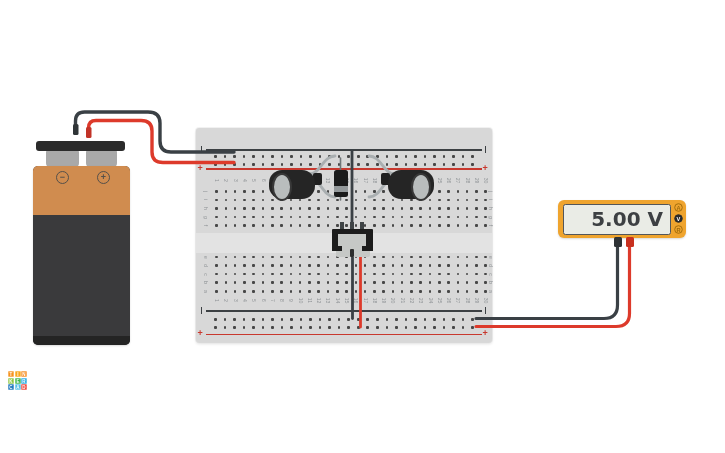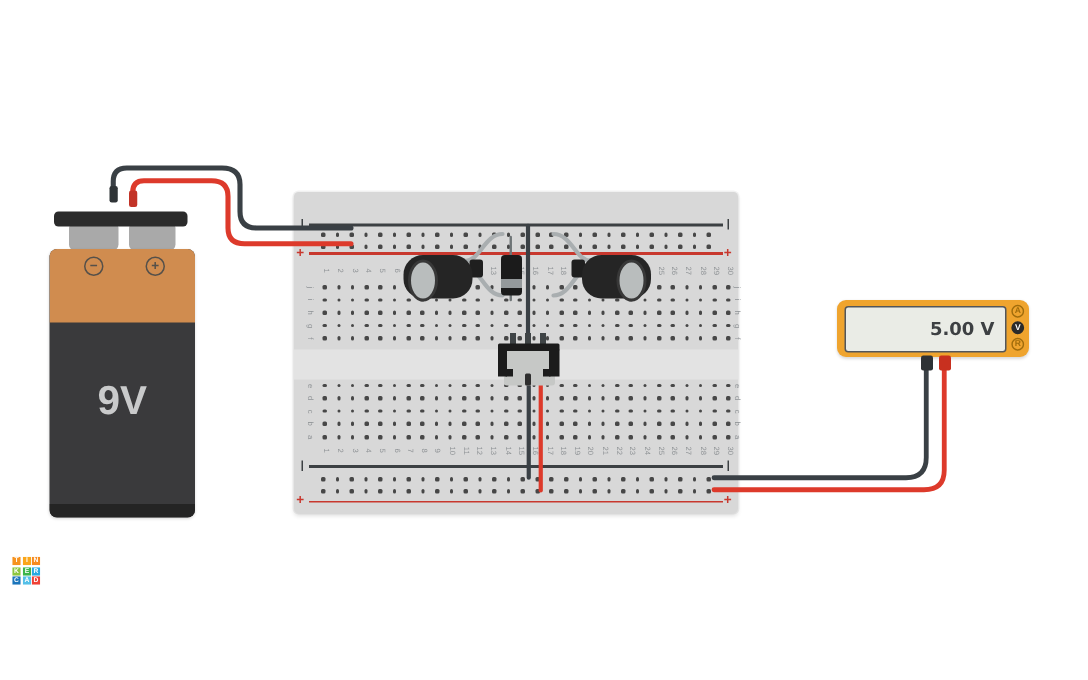--- a/index.html
+++ b/index.html
@@ -43,21 +43,21 @@
   #reg-bar{left:331.5px;top:228.5px;width:41px;height:5.5px;background:var(--regulator-body);border-radius:1px;z-index:7;}
   .reg-arm{top:233px;width:6.5px;height:18px;background:var(--regulator-body);z-index:7;}
   .reg-foot{top:246px;width:5px;height:5px;background:var(--regulator-body);z-index:7;}
   #reg-slot{left:349.5px;top:248.5px;width:4px;height:8px;background:#2e2e2e;border-radius:1px;z-index:7;}
 
   
   #meter{left:558px;top:200px;width:128px;height:38px;background:var(--meter-body);border-radius:6px;z-index:6;
          box-shadow:0 1px 2px rgba(0,0,0,.15);}
   #meter-lcd{position:absolute;left:5px;top:3.5px;width:108px;height:31px;background:var(--meter-lcd);
              border:1.6px solid #53565a;border-radius:2.5px;box-sizing:border-box;
-             font-family:"DejaVu Sans",sans-serif;font-weight:bold;font-size:12px;color:var(--meter-text);
+             font-family:"DejaVu Sans",sans-serif;font-weight:bold;font-size:20px;color:var(--meter-text);
              text-align:right;line-height:28px;padding-right:7px;}
   #meter-buttons{position:absolute;left:116px;top:3px;width:10px;}
   .mode-btn{width:9px;height:9px;border-radius:50%;margin-bottom:2.2px;box-sizing:border-box;
             font-size:6px;line-height:8px;text-align:center;font-weight:bold;
             border:1.3px solid var(--meter-button);color:var(--meter-button);transform:scale(.95);}
   .mode-btn.active{background:#2b2b2b;border-color:#2b2b2b;color:#fff;}
   .probe{top:237px;width:8px;height:9.5px;border-radius:1.5px;z-index:7;}
 
   
   #logo{left:8px;top:371px;width:19px;height:19px;display:grid;z-index:2;
@@ -73,21 +73,20 @@
 <div id="canvas">
 
   <div class="abs" id="battery-top-bar"></div>
   <div class="abs battery-terminal" style="left:46px;width:33px;"></div>
   <div class="abs battery-terminal" style="left:86px;width:31px;"></div>
   <div class="abs" id="battery-body">
     <div id="battery-band">
       <div class="battery-sign" style="left:23px;">−</div>
       <div class="battery-sign" style="left:64px;">+</div>
     </div>
-    <div id="battery-label">9V</div>
     <div id="battery-bottom"></div>
   </div>
 
   <div class="abs" id="board">
     <div class="abs" id="board-gap"></div>
     <div class="abs rail-line-black" style="left:10px;top:21px;width:276px;"></div>
     <div class="abs rail-line-red" style="left:10px;top:40px;width:276px;"></div>
     <div class="abs rail-line-black" style="left:10px;top:182px;width:276px;"></div>
     <div class="abs rail-line-red" style="left:10px;top:205.5px;width:276px;"></div>
 

